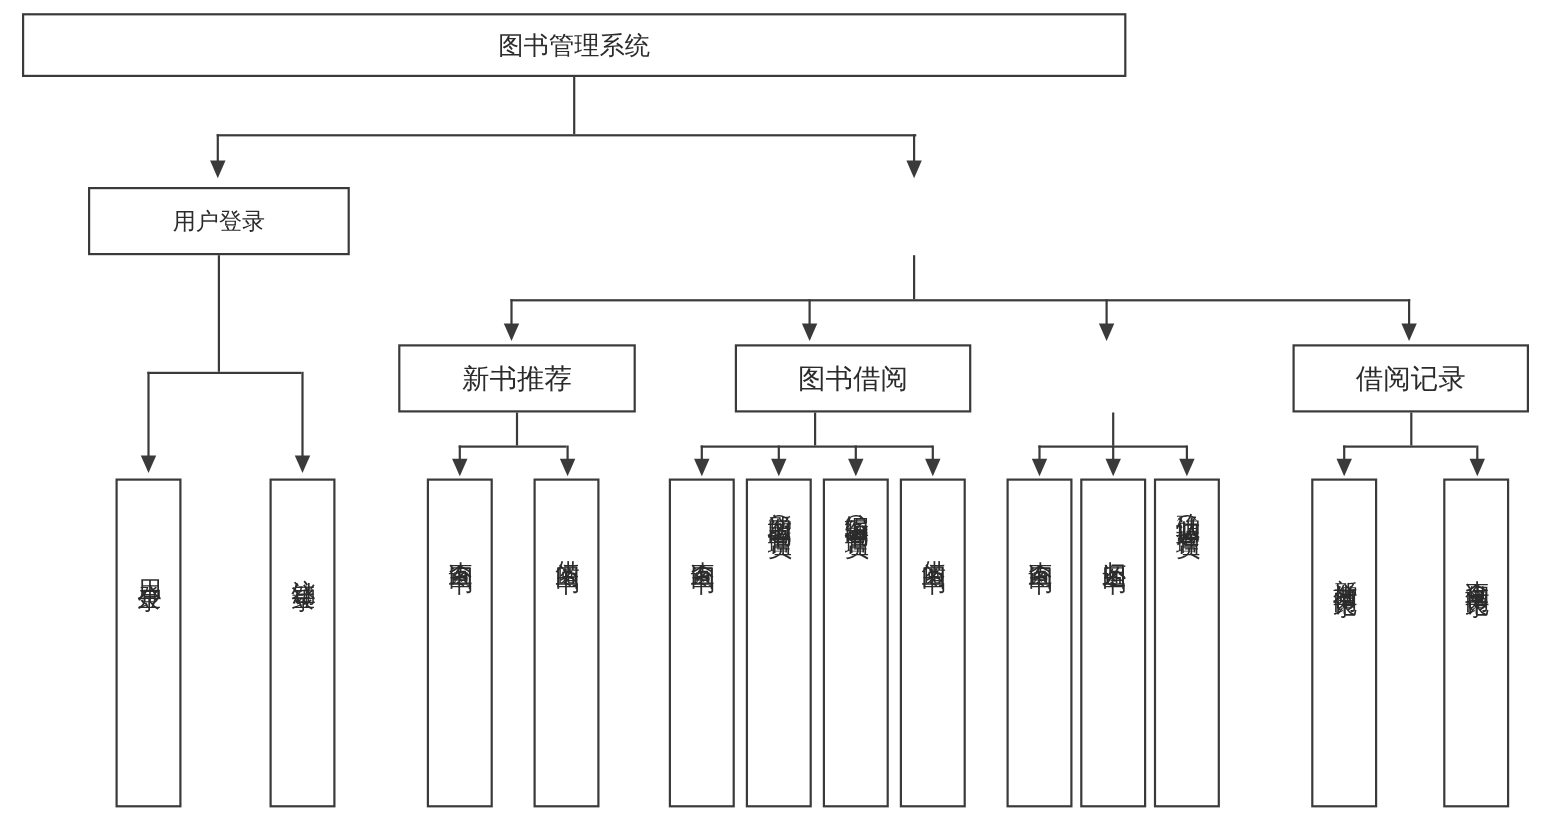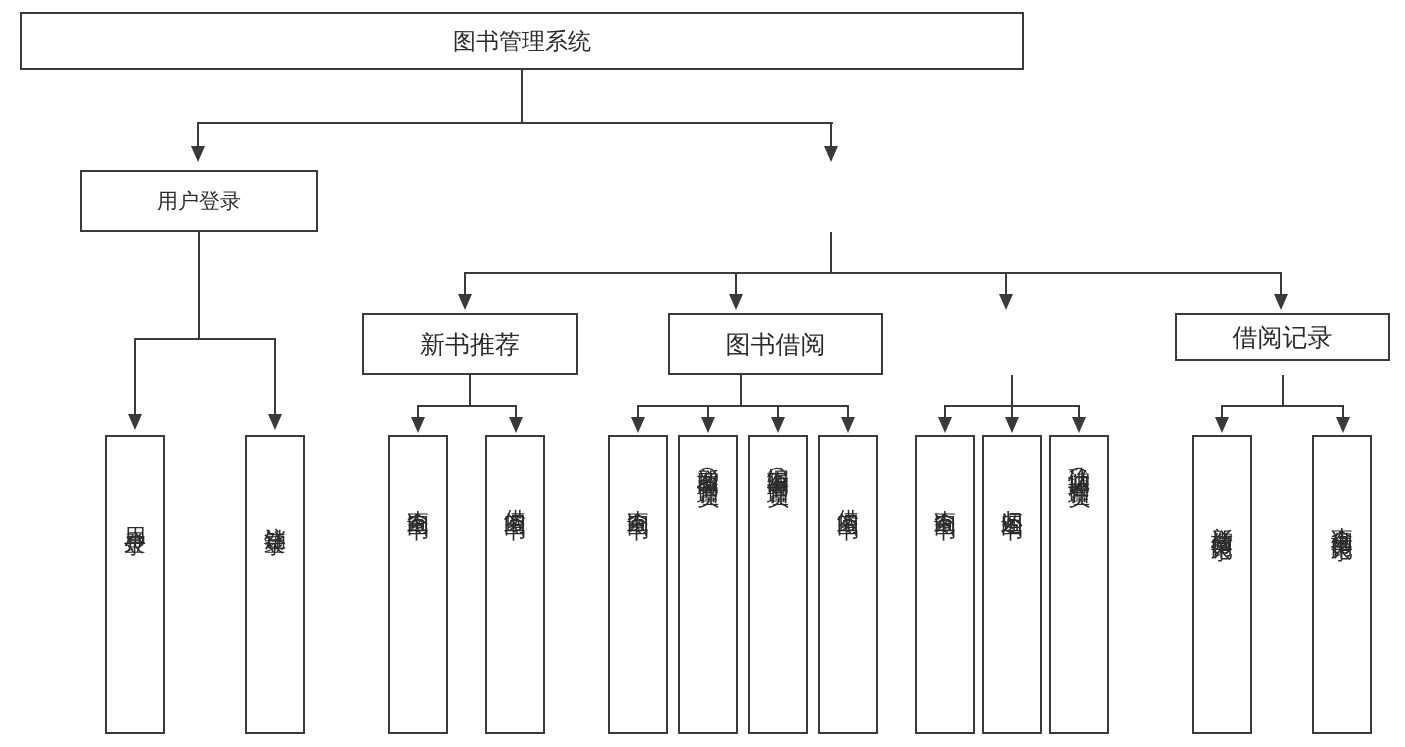--- a/index.html
+++ b/index.html
@@ -128,21 +128,21 @@
 
   <div class="vline" style="left:1280px; top:272px; height:24px;"></div>
   <div class="arrow" style="left:1274px; top:294px;"></div>
 
   <div class="node lvl3" style="left:362px; top:313px; width:216px; height:62px;">
     <span>新书推荐</span>
   </div>
   <div class="node lvl3" style="left:633px; top:313px; width:215px; height:62px;margin-left:35px;">
     <span>图书借阅</span>
   </div>
-  <div class="node lvl3" style="left:1175px; top:313px; width:215px; height:48px;">
+  <div class="node lvl3" style="left:1175px; top:313px; width:215px; height:62px;">
     <span>借阅记录</span>
   </div>
 
   <div class="vline" style="left:469px; top:375px; height:30px;"></div>
   <div class="hline" style="left:417px; top:405px; width:98px;"></div>
   <div class="vline" style="left:417px; top:405px; height:14px;"></div>
   <div class="arrow" style="left:411px; top:417px;"></div>
   <div class="vline" style="left:515px; top:405px; height:14px;"></div>
   <div class="arrow" style="left:509px; top:417px;"></div>
 

